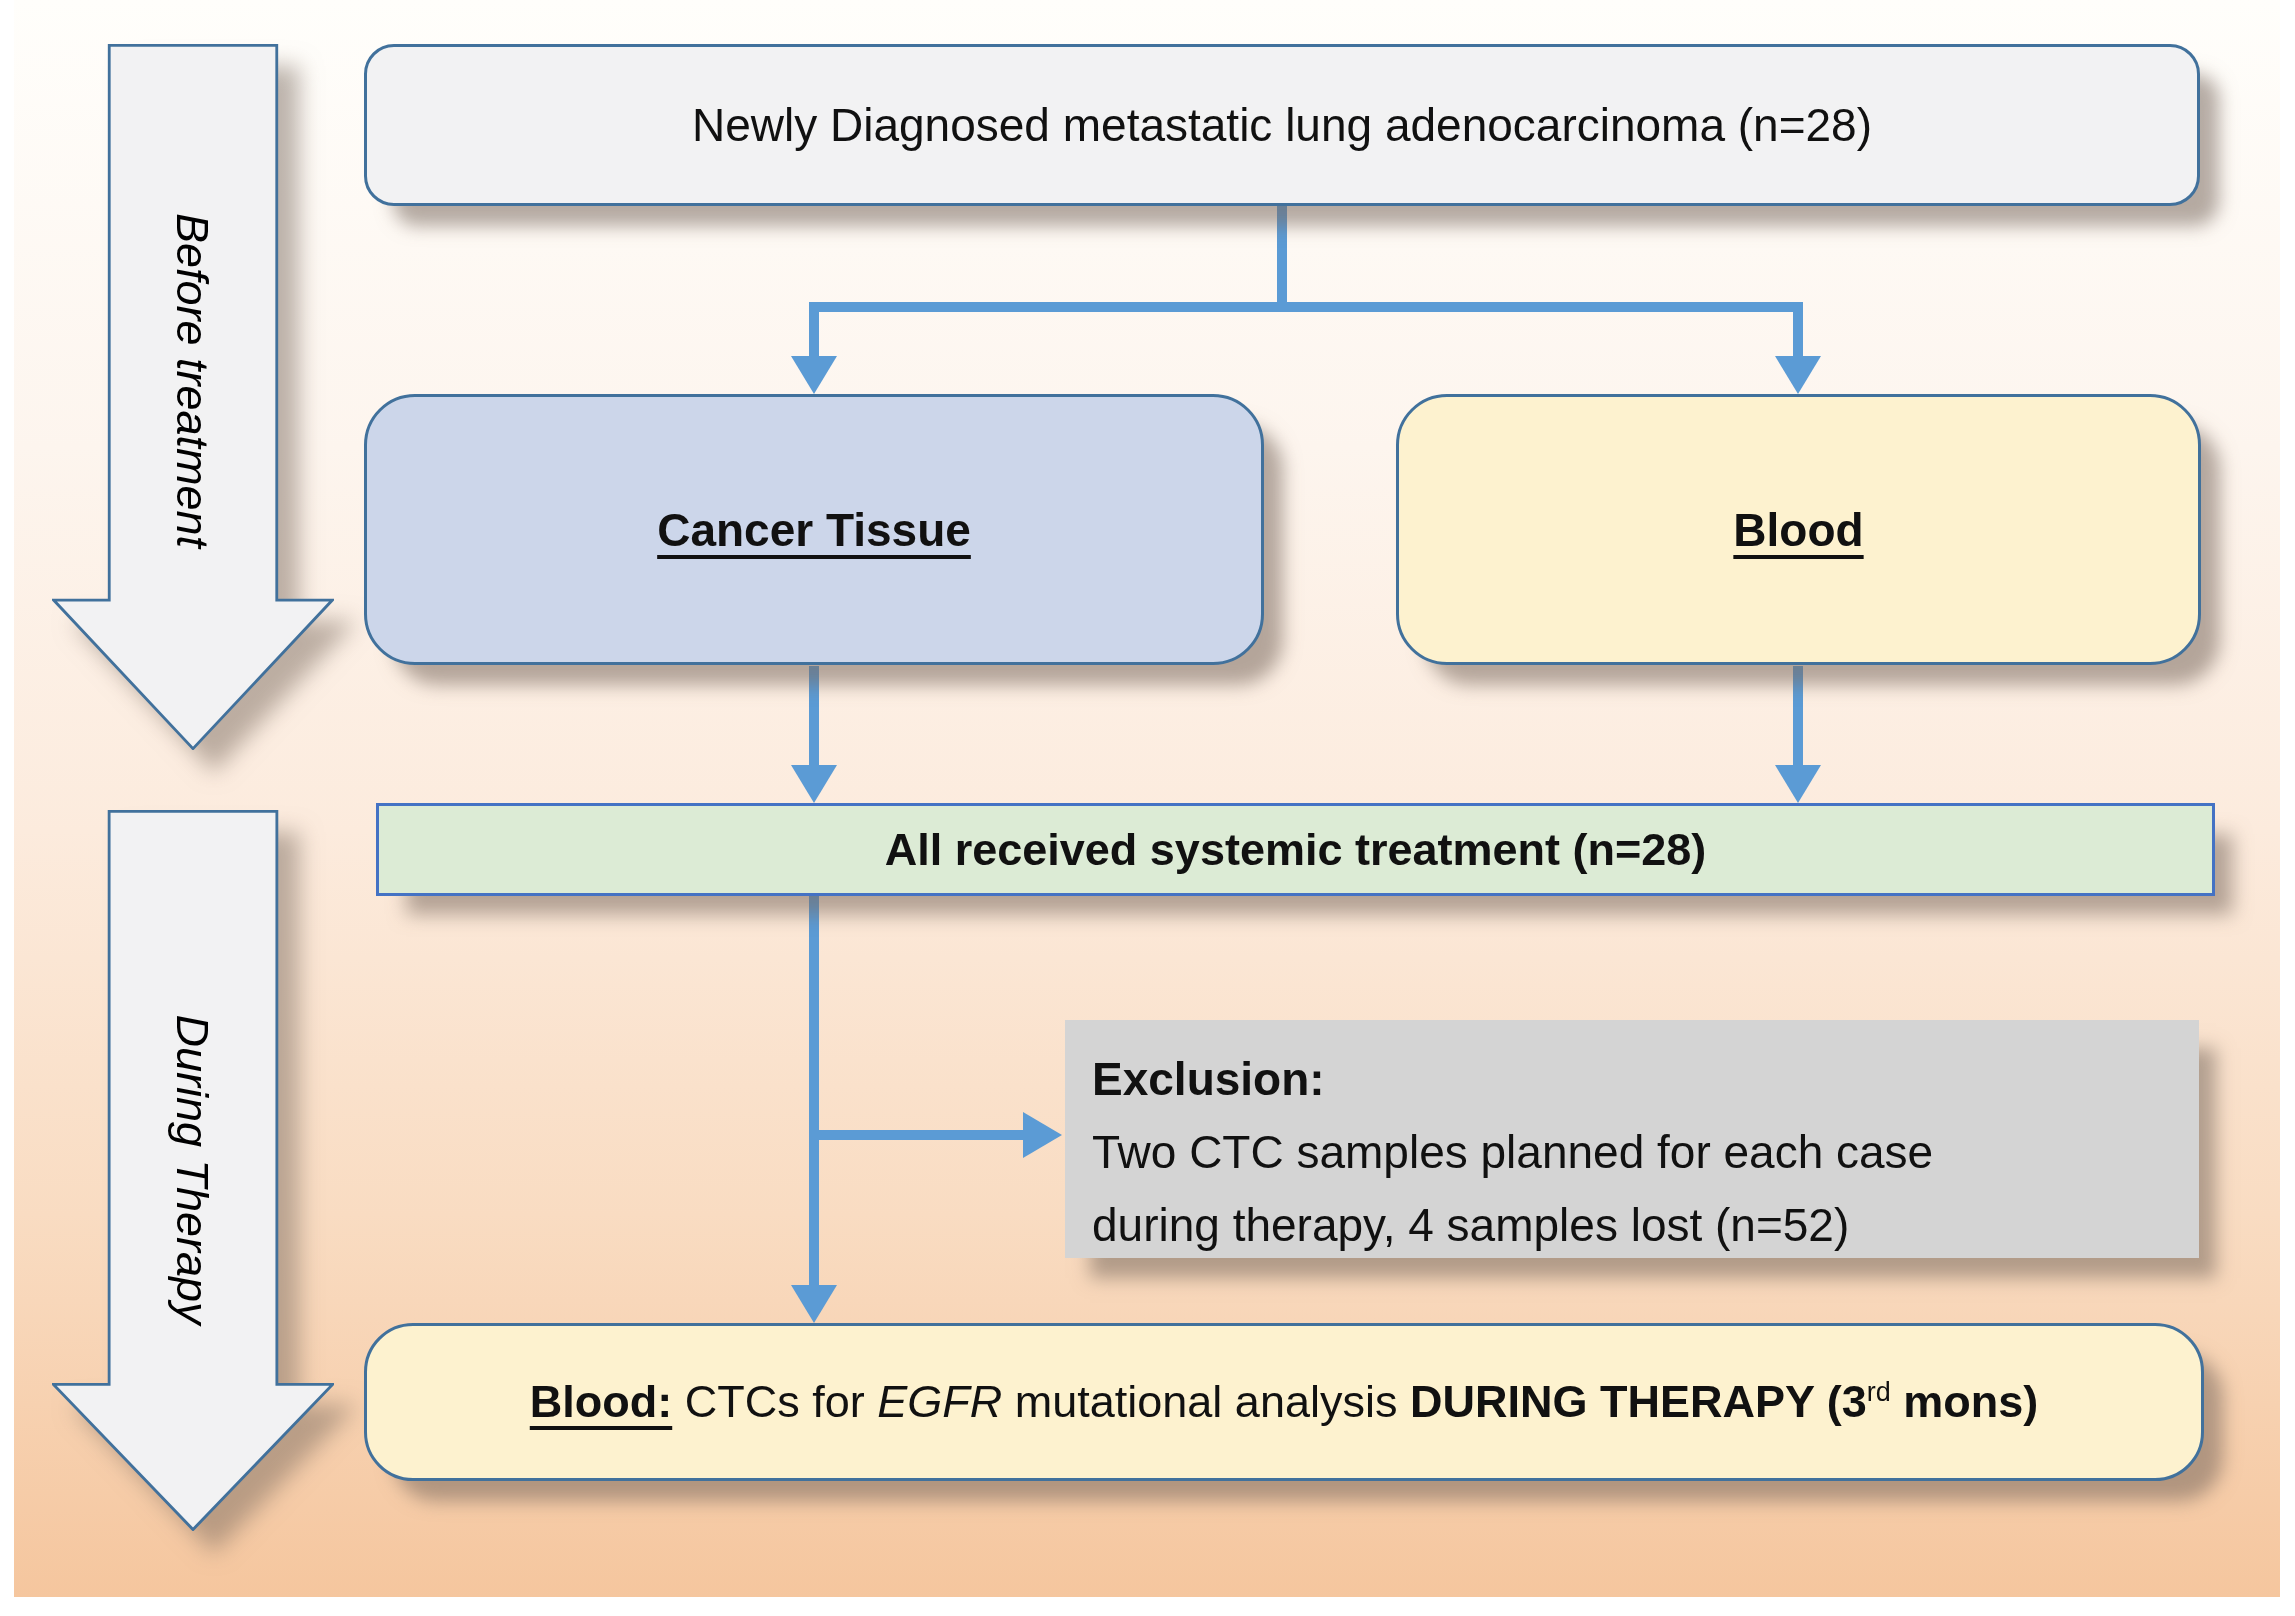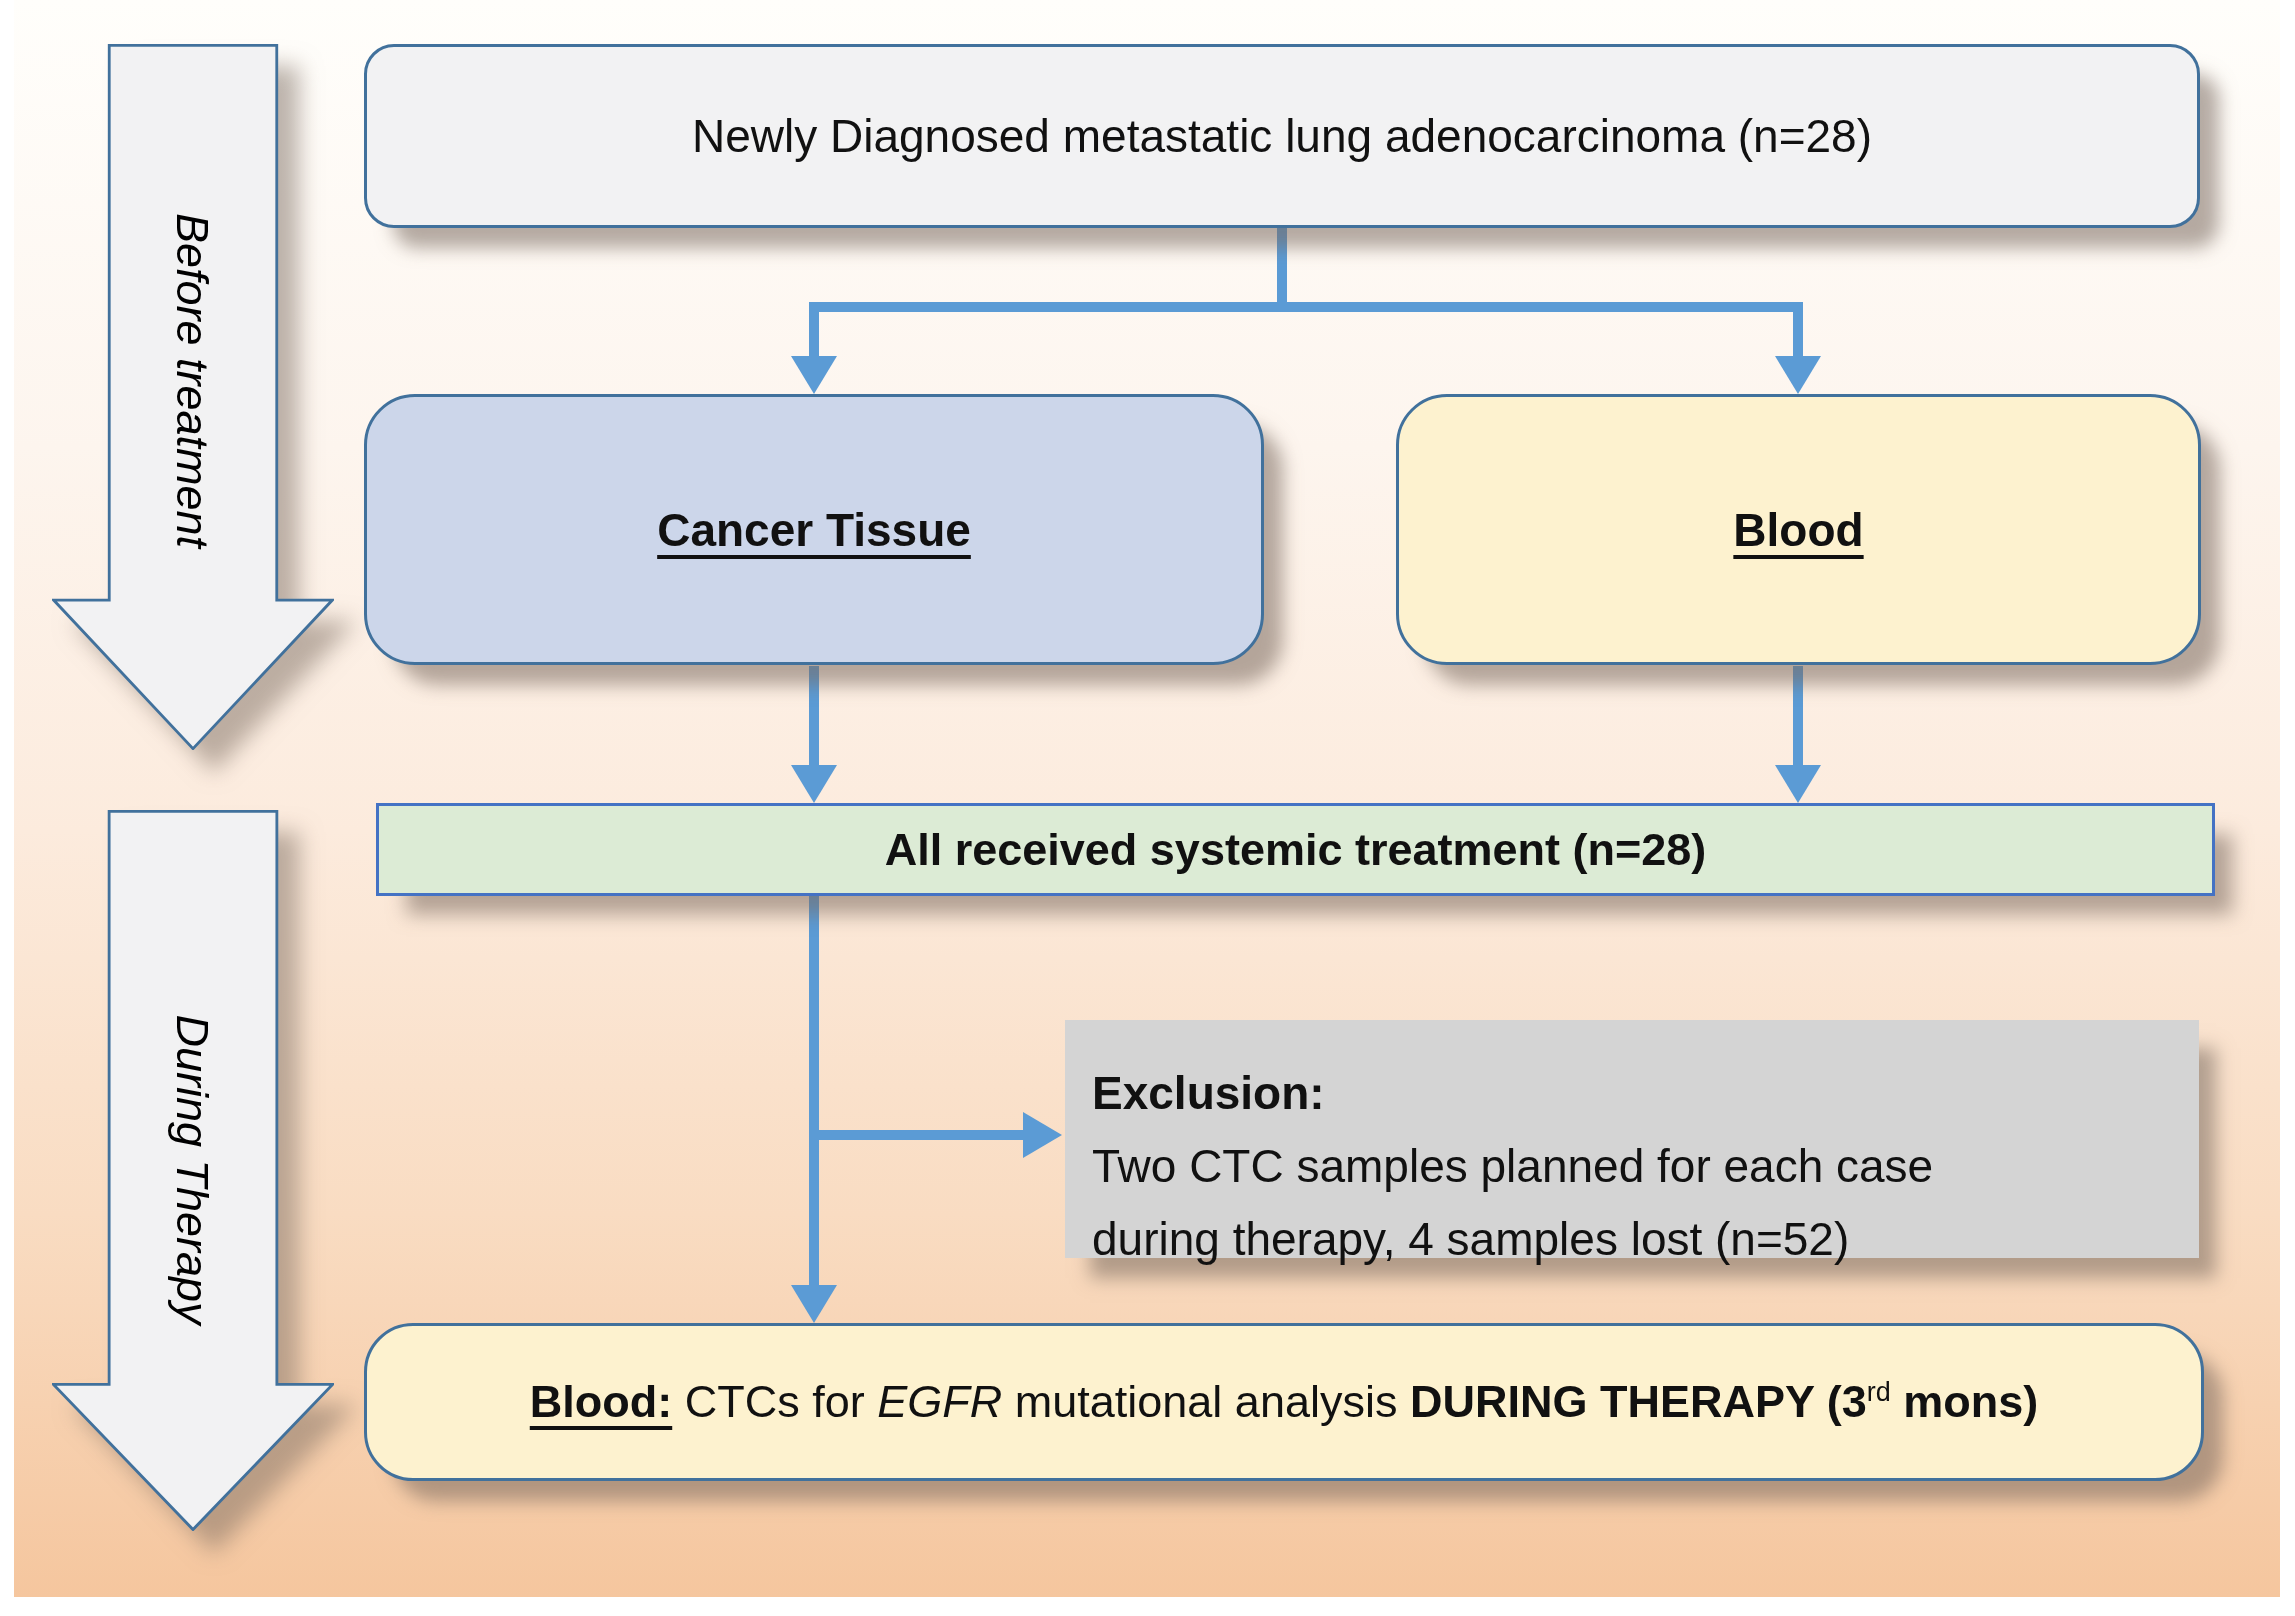--- a/index.html
+++ b/index.html
@@ -28,41 +28,41 @@
     background:linear-gradient(180deg,var(--background-top) 0%,#fdf5ee 28%,var(--background-mid) 52%,#f9dcc2 76%,var(--background-bottom) 100%);
   }
   .node{
     position:absolute;box-sizing:border-box;
     border:3.5px solid var(--box-border-blue);
     display:flex;flex-direction:column;align-items:center;justify-content:center;
     text-align:center;
     box-shadow:24px 25px 18.3px -5.6px rgba(120,104,93,.55);
   }
   .node-top{
-    left:364px;top:44px;width:1836px;height:184px;border-radius:30px;
+    left:364px;top:44px;width:1836px;height:162px;border-radius:30px;
     background:var(--node-top-fill);font-size:46px;
   }
   .node-tissue{
     left:364px;top:394px;width:900px;height:271px;border-radius:51px;
     background:var(--tissue-fill);font-size:46px;gap:24px;
   }
   .node-blood{
     left:1396px;top:394px;width:805px;height:271px;border-radius:51px;
     background:var(--blood-fill);font-size:46px;gap:24px;
   }
   .node-treatment{
     left:376px;top:803px;width:1839px;height:93px;border-radius:0;
     border:3.5px solid var(--treatment-border);
     background:var(--treatment-fill);font-size:45px;font-weight:bold;
   }
   .node-exclusion{
     left:1065px;top:1020px;width:1134px;height:238px;border:none;
     background:var(--exclusion-fill);
     align-items:flex-start;justify-content:flex-start;text-align:left;
-    padding:37px 14px 0 27px;font-size:46px;line-height:73px;
+    padding:23px 14px 0 27px;font-size:46px;line-height:73px;
     box-shadow:21px 24px 17px -4.2px rgba(110,96,86,.5);
   }
   .node-final{
     left:364px;top:1323px;width:1840px;height:158px;border-radius:49px;
     background:var(--blood-fill);font-size:45px;
   }
   .title-u{font-weight:bold;text-decoration:underline;text-underline-offset:8.5px;text-decoration-thickness:3.5px;}
   .b{font-weight:bold;}
   .i{font-style:italic;}
   .bu{font-weight:bold;text-decoration:underline;text-underline-offset:8.5px;text-decoration-thickness:4.2px;}

